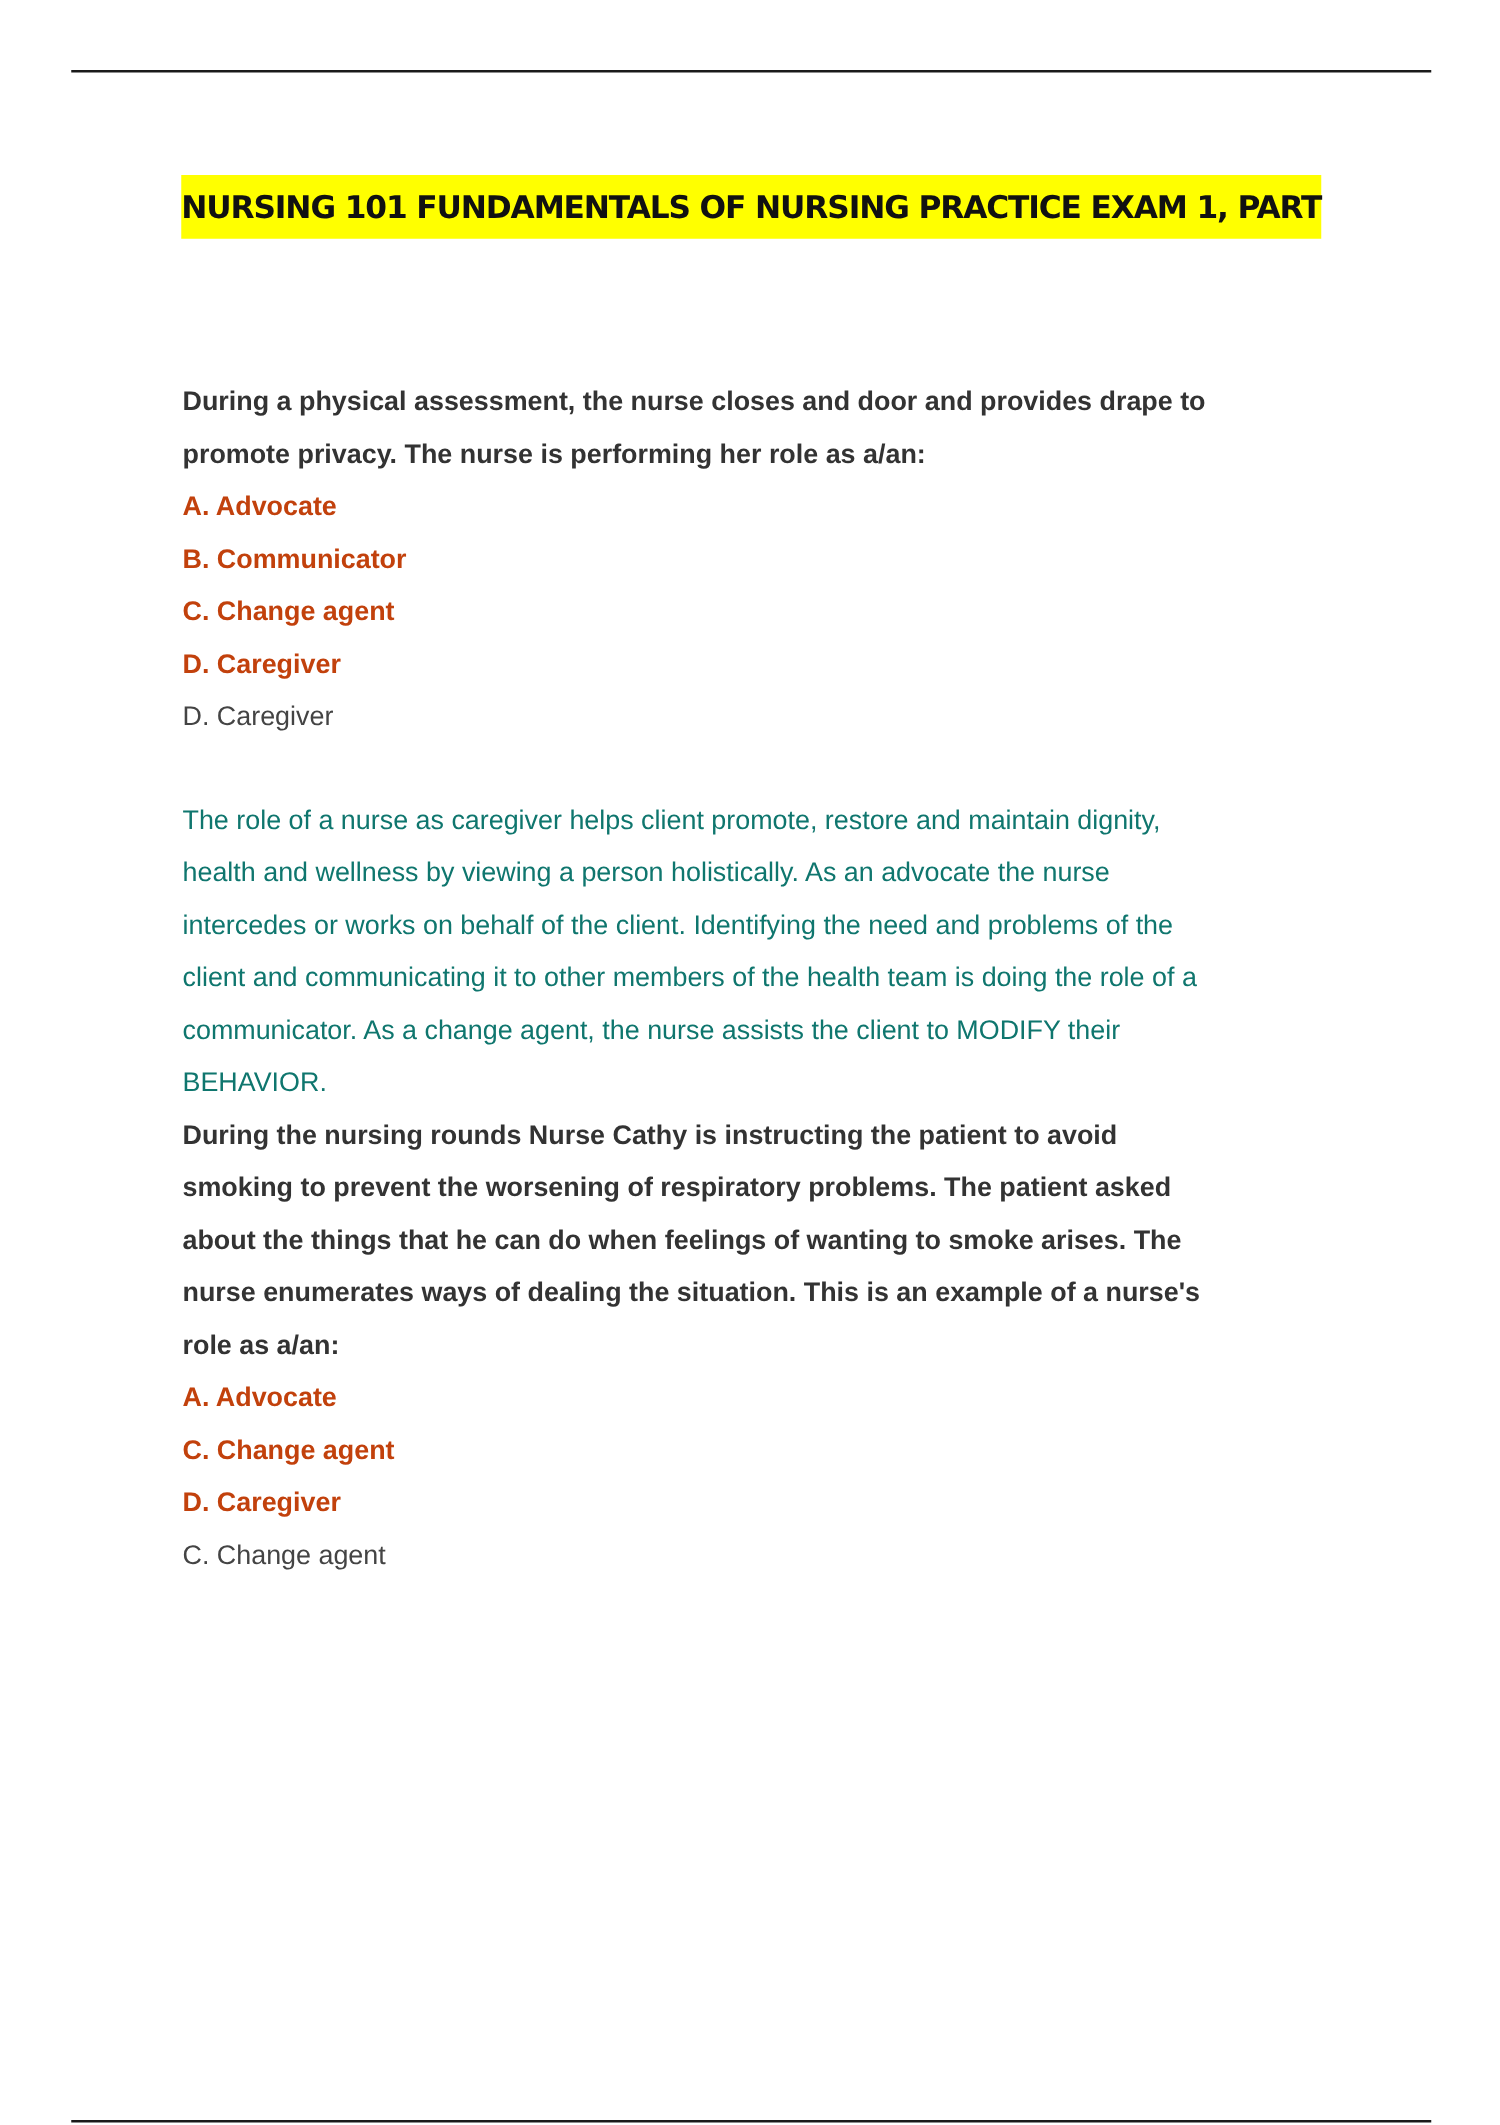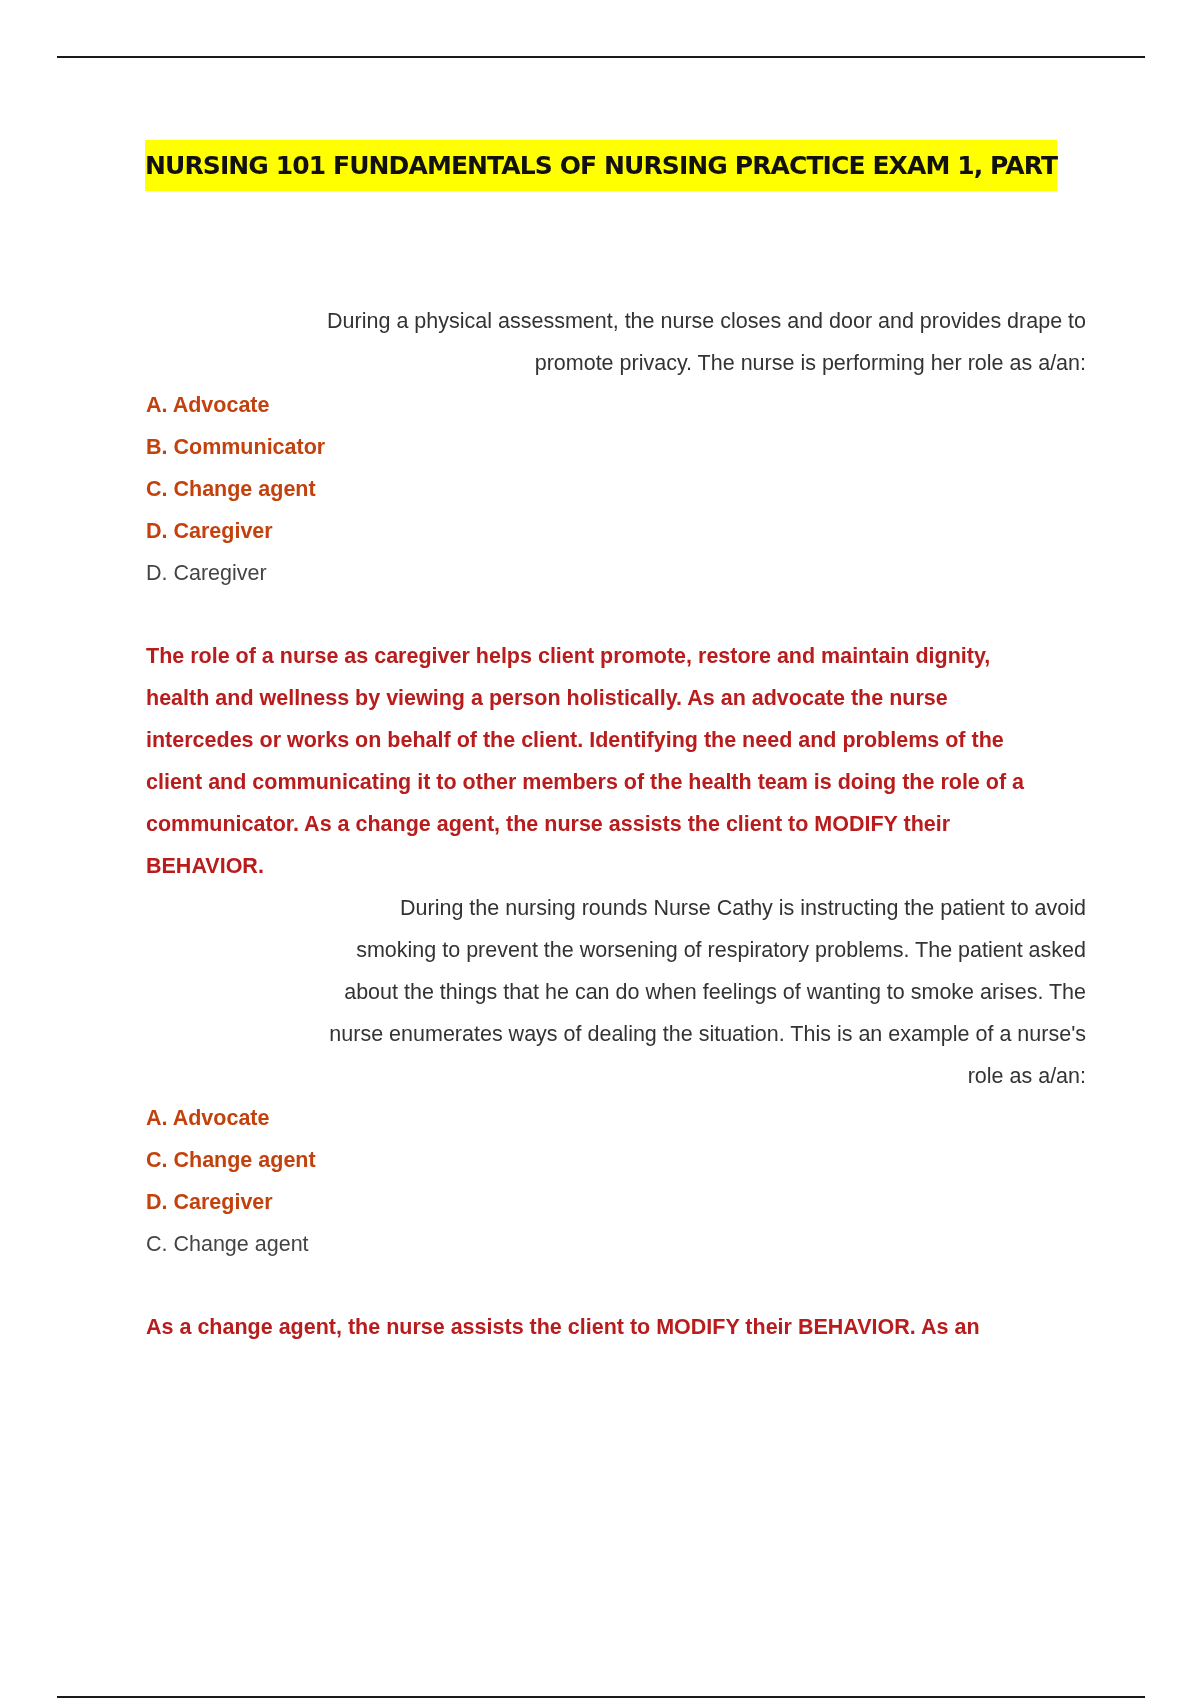--- a/index.html
+++ b/index.html
@@ -48,38 +48,37 @@
 
     .content {
       position: absolute;
       left: 146px;
       top: 300px;
       width: 940px;
       font-size: 21.5px;
       line-height: 42px;
     }
     .q {
-      font-weight: normal;
+      font-weight: bold;
       color: #333333;
       margin: 0;
-      text-align: right;
     }
     .opt {
       font-weight: bold;
       color: #c2410c;
       margin: 0;
     }
     .ans {
       font-weight: normal;
       color: #444444;
       margin: 0;
     }
     .expl {
-      font-weight: bold;
-      color: #b91c1c;
+      font-weight: normal;
+      color: #0f766e;
       margin: 0;
     }
     .gap { height: 41px; }
   </style>
 </head>
 <body>
 
 <div class="rule top"></div>
 
 <h1 class="title"><span class="hl">NURSING 101 FUNDAMENTALS OF NURSING PRACTICE EXAM 1, PART</span><br></h1>
@@ -97,18 +96,18 @@
     <p class="expl"><span>The role of a nurse as caregiver helps client promote, restore and maintain dignity,</span><br><span>health and wellness by viewing a person holistically. As an advocate the nurse</span><br><span>intercedes or works on behalf of the client. Identifying the need and problems of the</span><br><span>client and communicating it to other members of the health team is doing the role of a</span><br><span>communicator. As a change agent, the nurse assists the client to MODIFY their</span><br><span>BEHAVIOR.</span></p>
   </div>
 
   <div>
     <p class="q"><span>During the nursing rounds Nurse Cathy is instructing the patient to avoid</span><br><span>smoking to prevent the worsening of respiratory problems. The patient asked</span><br><span>about the things that he can do when feelings of wanting to smoke arises. The</span><br><span>nurse enumerates ways of dealing the situation. This is an example of a nurse's</span><br><span>role as a/an:</span></p>
     <p class="opt">A. Advocate</p>
     <p class="opt">C. Change agent</p>
     <p class="opt">D. Caregiver</p>
     <p class="ans">C. Change agent</p>
     <div class="gap"></div>
-    <p class="expl"><span>As a change agent, the nurse assists the client to MODIFY their BEHAVIOR. As an</span><br></p>
+    <p class="expl"><br></p>
   </div>
 
 </div>
 
 <div class="rule bottom"></div>
 
 </body></html>

